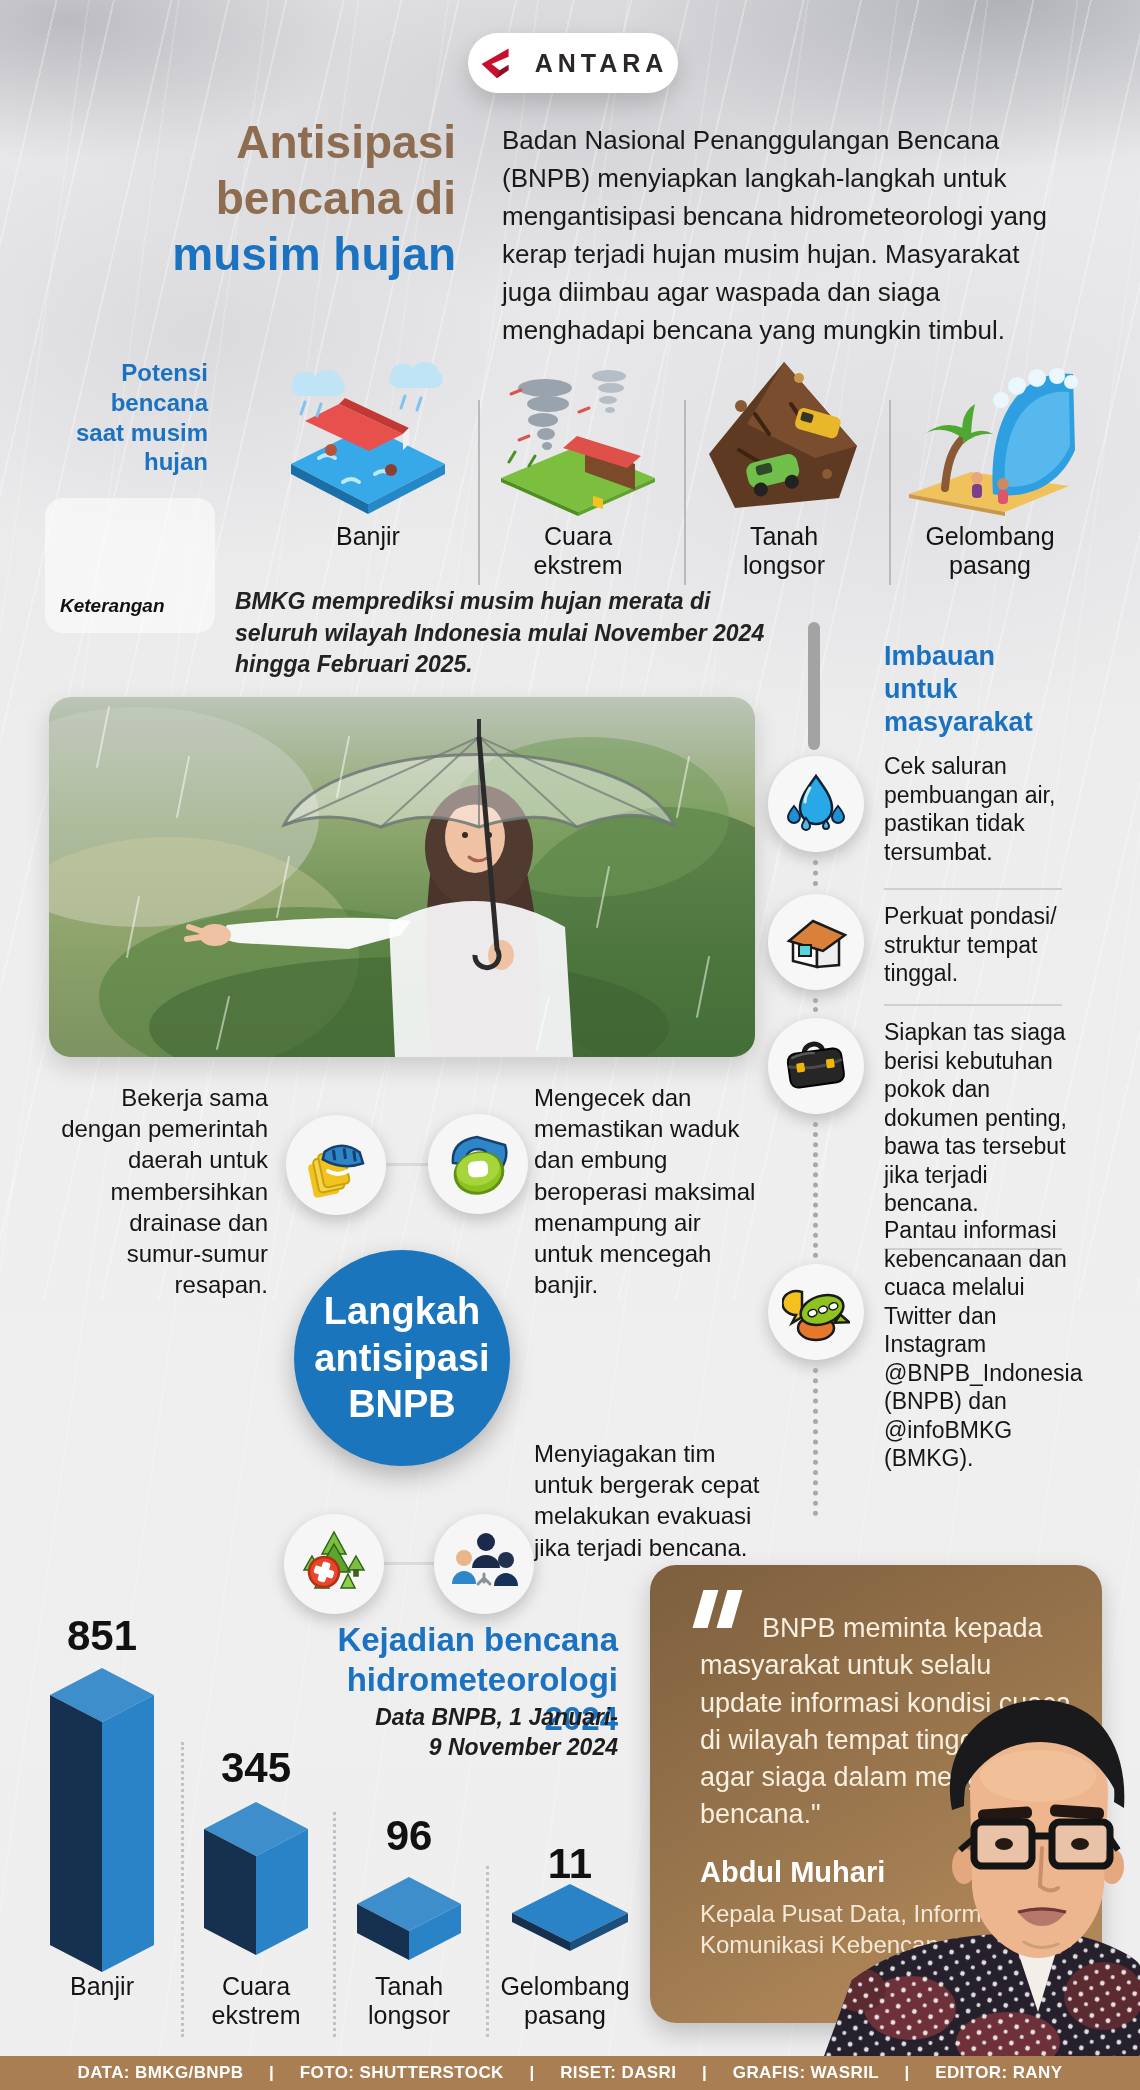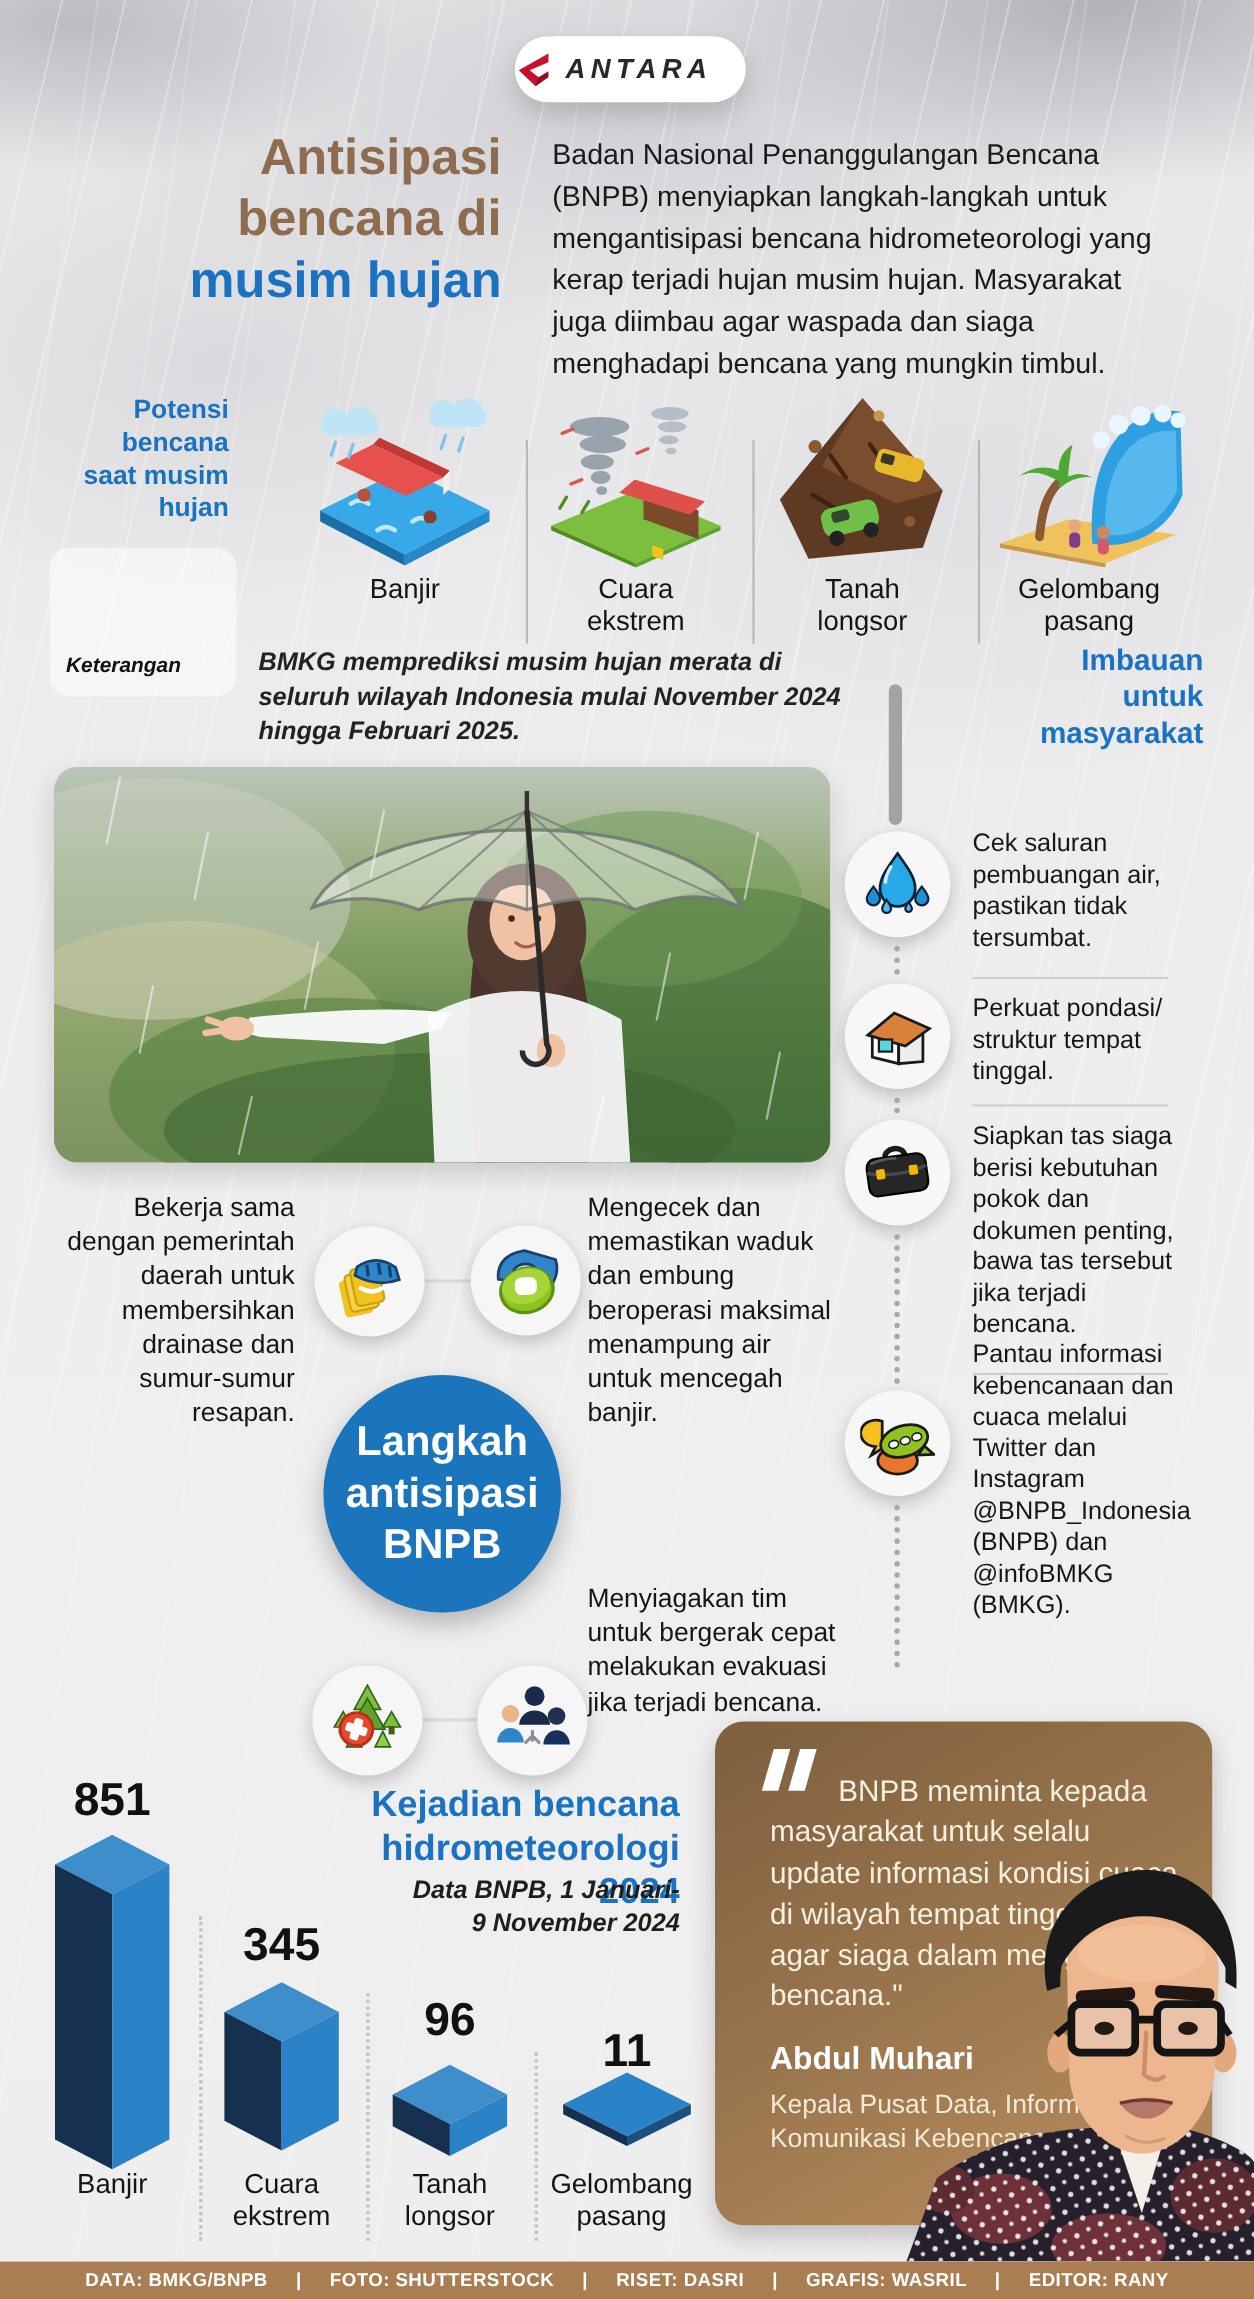--- a/index.html
+++ b/index.html
@@ -16,21 +16,21 @@
   }
   .rain,.rain2{position:absolute;left:0;top:0;width:100%;pointer-events:none;}
   .rain{height:1300px;opacity:.55;
     background:repeating-linear-gradient(103deg, transparent 0 54px, rgba(255,255,255,.5) 54px 56px);}
   .rain2{height:2090px;opacity:.35;
     background:repeating-linear-gradient(98deg, transparent 0 87px, rgba(255,255,255,.45) 87px 89px);}
   .abs{position:absolute;}
   .pre{white-space:pre-line;}
   
   .logo-box{left:468px;top:33px;width:210px;height:60px;border-radius:30px;background:#fff;
-    box-shadow:0 10px 22px rgba(0,0,0,.16);display:flex;align-items:center;gap:10px;font-style:italic;}
+    box-shadow:0 10px 22px rgba(0,0,0,.16);display:flex;align-items:center;justify-content:center;gap:21px;}
   .logo-text{font-size:25px;font-weight:bold;letter-spacing:5px;color:#2b2728;}
   .title{left:60px;top:114px;width:396px;text-align:right;font-weight:bold;font-size:46px;line-height:1.22;}
   .title span{display:block;}
   .t-brown{color:#8d6c50;}
   .t-blue{color:#1b72c0;}
   .intro{left:502px;top:122px;width:556px;font-size:26px;line-height:1.46;color:#191919;margin:0;}
   
   .potensi-title{left:40px;top:358px;width:168px;text-align:right;color:#1b72c0;font-weight:bold;
     font-size:24px;line-height:1.24;}
   .ket-box{left:45px;top:498px;width:170px;height:135px;border-radius:18px;background:rgba(255,255,255,.55);}
@@ -39,21 +39,21 @@
   .hazard-art{height:164px;display:flex;align-items:flex-end;justify-content:center;}
   .hazard-label{margin-top:6px;font-size:25px;line-height:1.14;color:#141414;}
   .vsep{width:0;border-left:2px solid #b9b9b9;top:400px;height:185px;}
   .note{left:235px;top:586px;width:545px;font-size:23px;font-style:italic;font-weight:bold;
     line-height:1.38;color:#222;margin:0;}
   
   .photo{left:49px;top:697px;width:706px;height:360px;border-radius:22px;overflow:hidden;
     box-shadow:0 10px 24px rgba(0,0,0,.15);}
   
   .timeline-bar{left:808px;top:622px;width:12px;height:128px;border-radius:6px;background:#a3a3a3;}
-  .imbauan-title{left:884px;top:584px;width:210px;color:#1b72c0;font-weight:bold;font-size:27px;line-height:1.22;text-align:right;}
+  .imbauan-title{left:884px;top:640px;width:210px;color:#1b72c0;font-weight:bold;font-size:27px;line-height:1.22;}
   .im-circle{width:96px;height:96px;border-radius:50%;background:#f7f7f7;
     box-shadow:0 6px 16px rgba(0,0,0,.2);display:flex;align-items:center;justify-content:center;}
   .im-text{left:884px;width:190px;font-size:23px;line-height:1.24;color:#161616;}
   .im-div{left:884px;width:178px;border-top:2px solid #cfcfcf;height:0;}
   .dotline{width:0;border-left:5px dotted #a8a8a8;left:813px;}
   
   .step{font-size:24px;line-height:1.3;color:#151515;}
   .lk-link{border-top:3px solid #dadada;height:0;}
   .lk-circle{width:100px;height:100px;border-radius:50%;background:#f6f6f6;
     box-shadow:0 6px 16px rgba(0,0,0,.2);display:flex;align-items:center;justify-content:center;}

